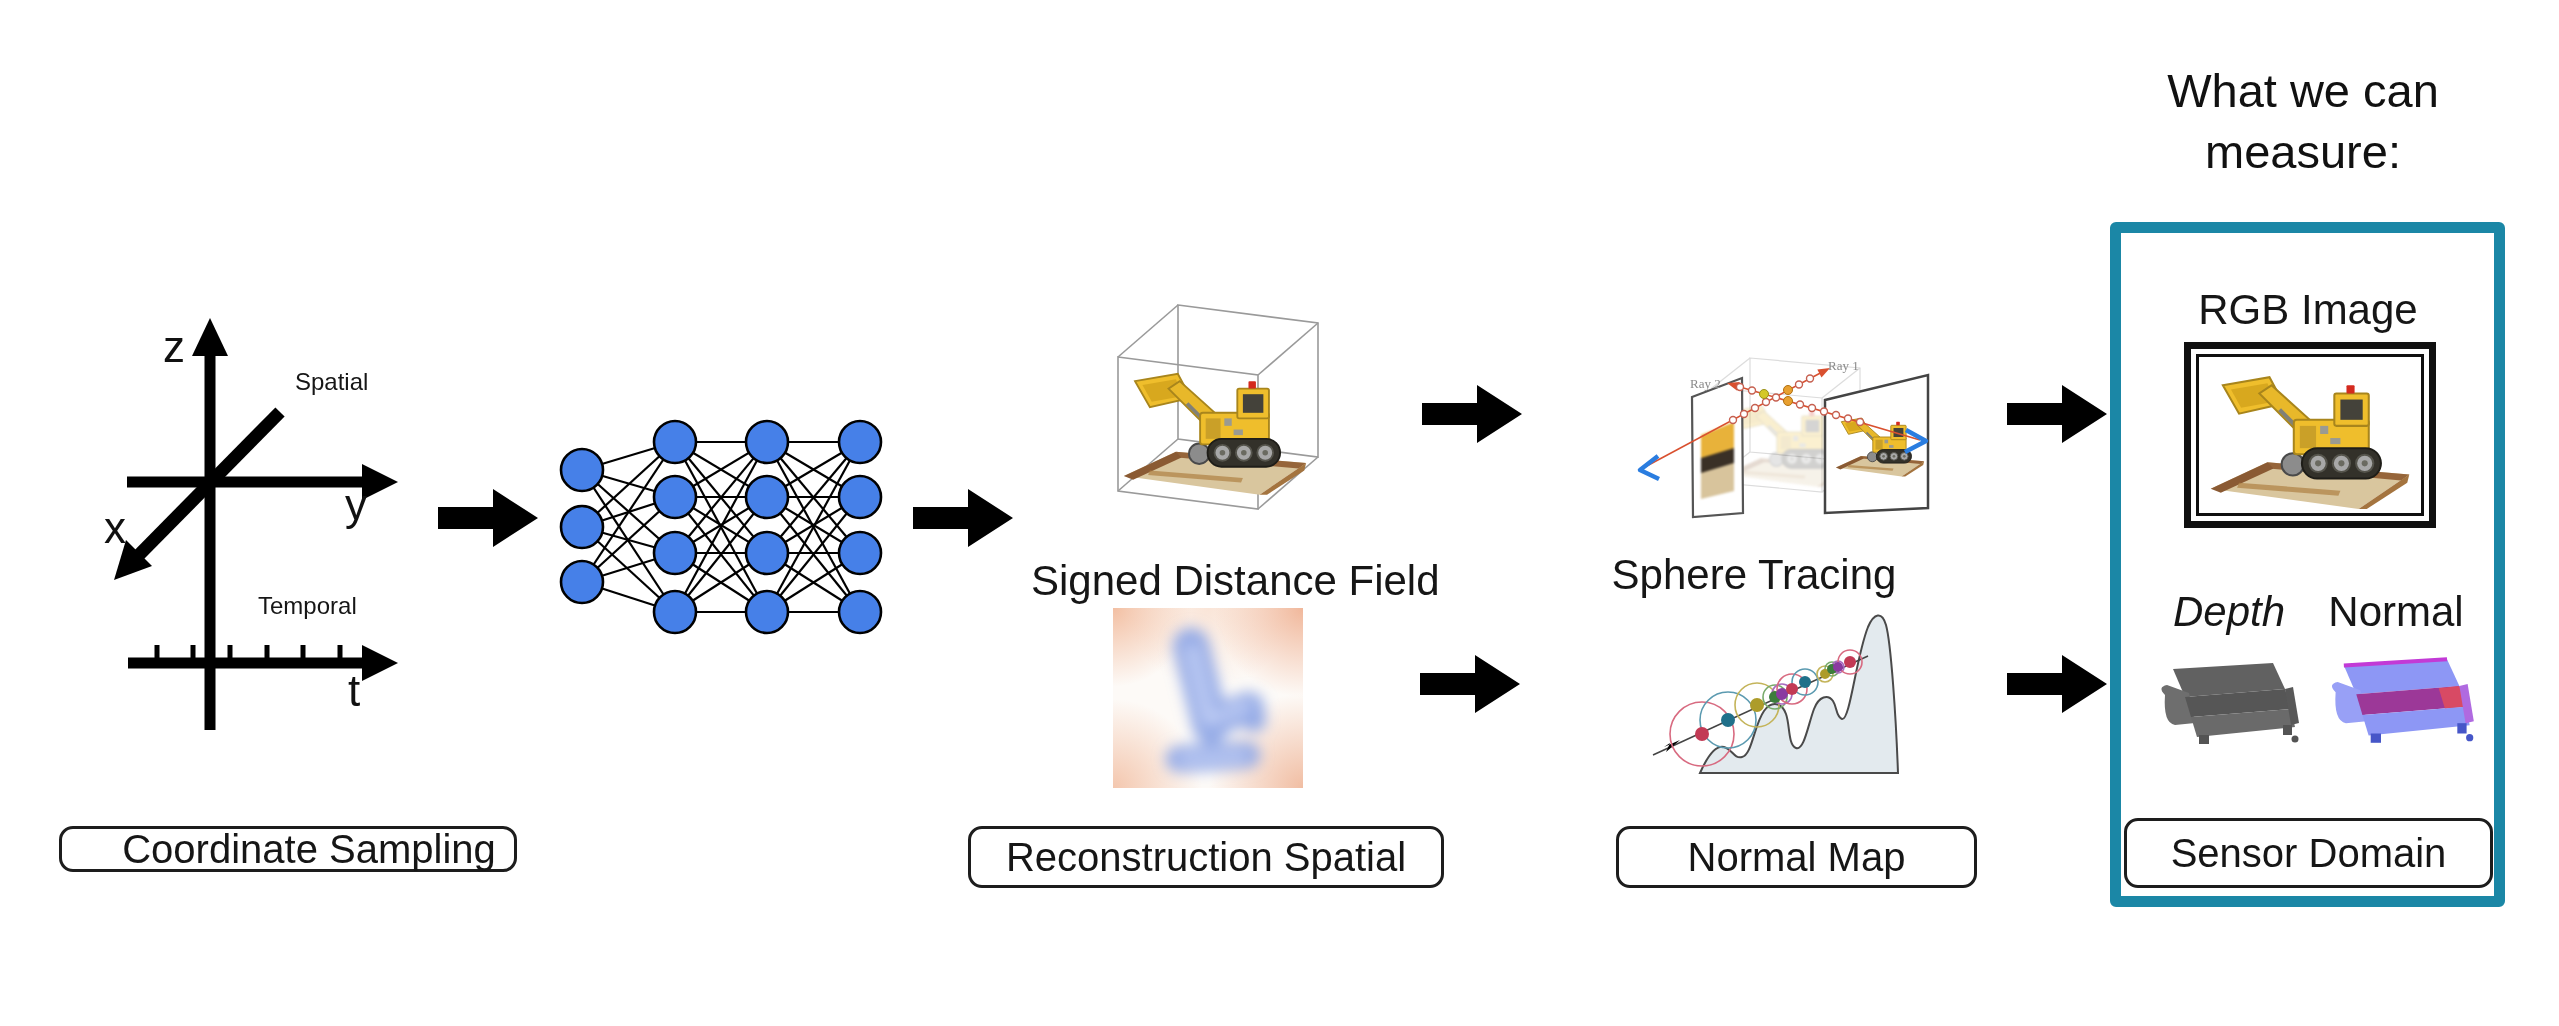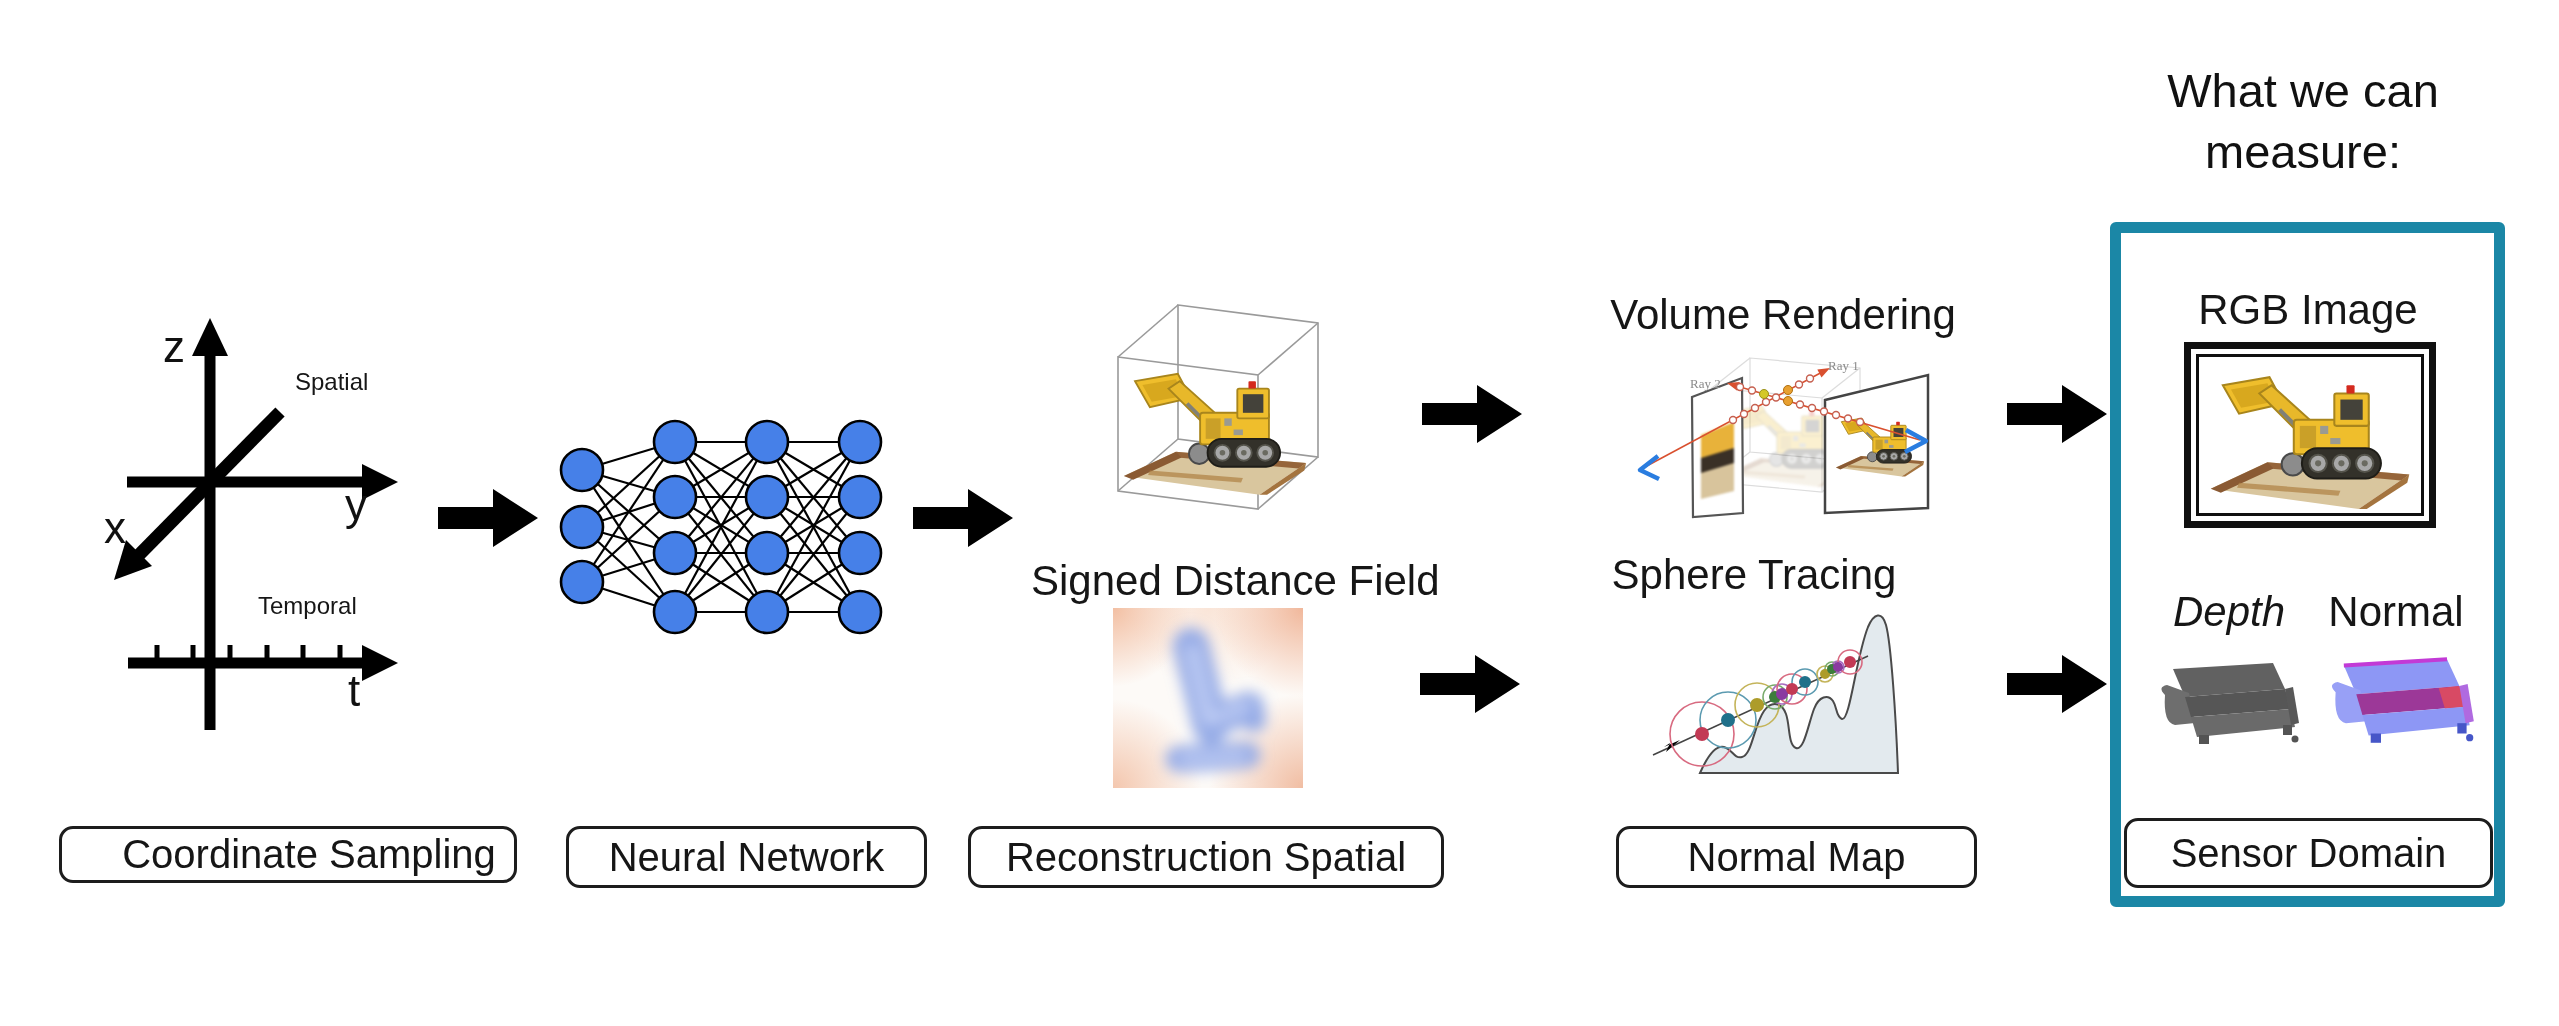--- a/index.html
+++ b/index.html
@@ -300,21 +300,20 @@
       <circle cx="142" cy="92" r="6" fill="#c23a55"></circle>
       <circle cx="155" cy="85" r="6" fill="#20708a"></circle>
       <circle cx="175" cy="77" r="5" fill="#ad9c2a"></circle>
       <circle cx="182" cy="72" r="5" fill="#3c7d3c"></circle>
       <circle cx="188" cy="70" r="5" fill="#8a3aa0"></circle>
       <circle cx="200" cy="65" r="6" fill="#c23a55"></circle>
     </g>
   </svg>
 
   <div class="abs seclabel" style="left:1031px;top:557px;width:400px;">Signed Distance Field</div>
-  <div class="abs seclabel" style="left:1607px;top:291px;width:352px;">Volume Rendering</div>
   <div class="abs seclabel" style="left:1604px;top:551px;width:300px;">Sphere Tracing</div>
   <div class="abs seclabel" style="left:2198px;top:286px;width:220px;z-index:3;">RGB Image</div>
   <div class="abs seclabel" style="left:2169px;top:588px;width:120px;z-index:3;font-style:italic;">Depth</div>
   <div class="abs seclabel" style="left:2326px;top:588px;width:140px;z-index:3;">Normal</div>
 
   <div class="abs tealbox" style="left:2110px;top:222px;width:395px;height:685px;"></div>
 
   <div class="abs rgbframe" style="left:2184px;top:342px;width:252px;height:186px;">
     <div class="inner">
       <svg width="220" height="152" viewBox="0 0 210 150">
@@ -340,25 +339,22 @@
     <path d="M20,42 Q12,34 22,32 L44,40 L50,70 L30,72 Q18,70 20,42 Z" fill="#98a0f6"></path>
     <polygon points="40,44 140,36 146,56 46,64" fill="#9c3898"></polygon>
     <polygon points="120,38 140,36 146,56 126,58" fill="#d84a64"></polygon>
     <polygon points="46,64 146,56 150,74 52,84" fill="#8d97f5"></polygon>
     <polygon points="140,36 148,34 154,70 146,72" fill="#b06ae0"></polygon>
     <rect x="54" y="82" width="10" height="9" fill="#4656c8"></rect>
     <rect x="138" y="72" width="9" height="10" fill="#4656c8"></rect>
     <circle cx="150" cy="86" r="3.5" fill="#4656c8"></circle>
   </svg>
 
-  <div class="abs stagebox" style="left:59px;top:826px;width:458px;height:57px;padding-left:42px;">
+  <div class="abs stagebox" style="left:59px;top:826px;width:458px;height:46px;padding-left:42px;">
     <span>Coordinate Sampling</span>
-  </div>
-  <div class="abs stagebox" style="left:566px;top:826px;width:361px;height:62px;">
-    <span>Neural Network</span>
   </div>
   <div class="abs stagebox" style="left:968px;top:826px;width:476px;height:62px;">
     <span>Reconstruction Spatial</span>
   </div>
   <div class="abs stagebox" style="left:1616px;top:826px;width:361px;height:62px;">
     <span>Normal Map</span>
   </div>
   <div class="abs stagebox" style="left:2124px;top:818px;width:369px;height:70px;z-index:2;">
     <span>Sensor Domain</span>
   </div>

